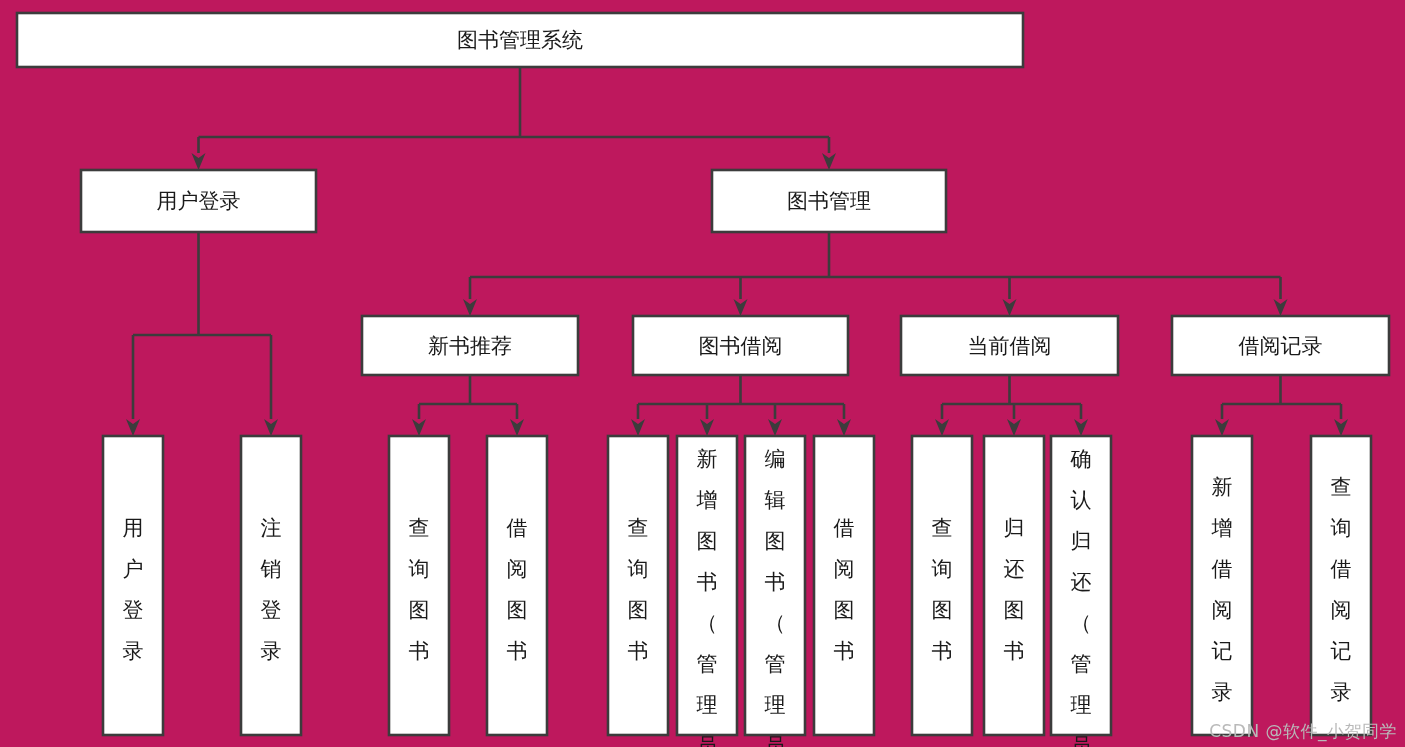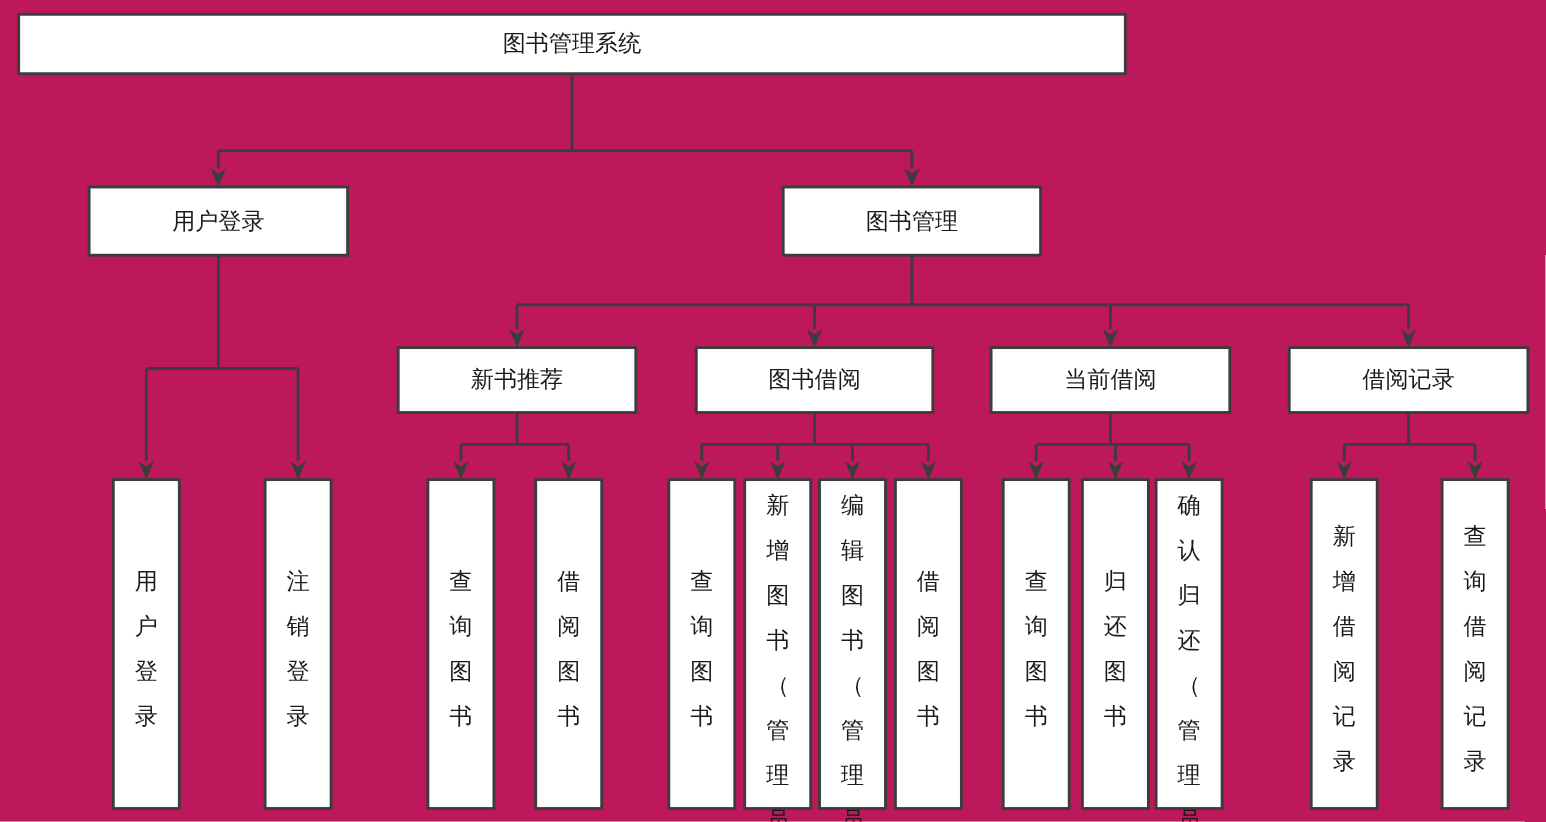--- a/index.html
+++ b/index.html
@@ -169,13 +169,14 @@
         <text x="775" y="466" class="node-label-v"><tspan x="775" dy="0">编</tspan><tspan x="775" dy="41">辑</tspan><tspan x="775" dy="41">图</tspan><tspan x="775" dy="41">书</tspan><tspan x="775" dy="41">（</tspan><tspan x="775" dy="41">管</tspan><tspan x="775" dy="41">理</tspan><tspan x="775" dy="41">员</tspan><tspan x="775" dy="41">）</tspan></text>
         <text x="844" y="535.48" class="node-label-v"><tspan x="844" dy="0">借</tspan><tspan x="844" dy="41">阅</tspan><tspan x="844" dy="41">图</tspan><tspan x="844" dy="41">书</tspan></text>
         <text x="942" y="535.48" class="node-label-v"><tspan x="942" dy="0">查</tspan><tspan x="942" dy="41">询</tspan><tspan x="942" dy="41">图</tspan><tspan x="942" dy="41">书</tspan></text>
         <text x="1014" y="535.48" class="node-label-v"><tspan x="1014" dy="0">归</tspan><tspan x="1014" dy="41">还</tspan><tspan x="1014" dy="41">图</tspan><tspan x="1014" dy="41">书</tspan></text>
         <text x="1081" y="466" class="node-label-v"><tspan x="1081" dy="0">确</tspan><tspan x="1081" dy="41">认</tspan><tspan x="1081" dy="41">归</tspan><tspan x="1081" dy="41">还</tspan><tspan x="1081" dy="41">（</tspan><tspan x="1081" dy="41">管</tspan><tspan x="1081" dy="41">理</tspan><tspan x="1081" dy="41">员</tspan><tspan x="1081" dy="41">）</tspan></text>
         <text x="1222" y="494.48" class="node-label-v"><tspan x="1222" dy="0">新</tspan><tspan x="1222" dy="41">增</tspan><tspan x="1222" dy="41">借</tspan><tspan x="1222" dy="41">阅</tspan><tspan x="1222" dy="41">记</tspan><tspan x="1222" dy="41">录</tspan></text>
         <text x="1341" y="494.48" class="node-label-v"><tspan x="1341" dy="0">查</tspan><tspan x="1341" dy="41">询</tspan><tspan x="1341" dy="41">借</tspan><tspan x="1341" dy="41">阅</tspan><tspan x="1341" dy="41">记</tspan><tspan x="1341" dy="41">录</tspan></text>
       </g>
   </svg>
 
+  <div id="watermark">CSDN @软件_小贺同学</div>
 </div>
 
 </body></html>

